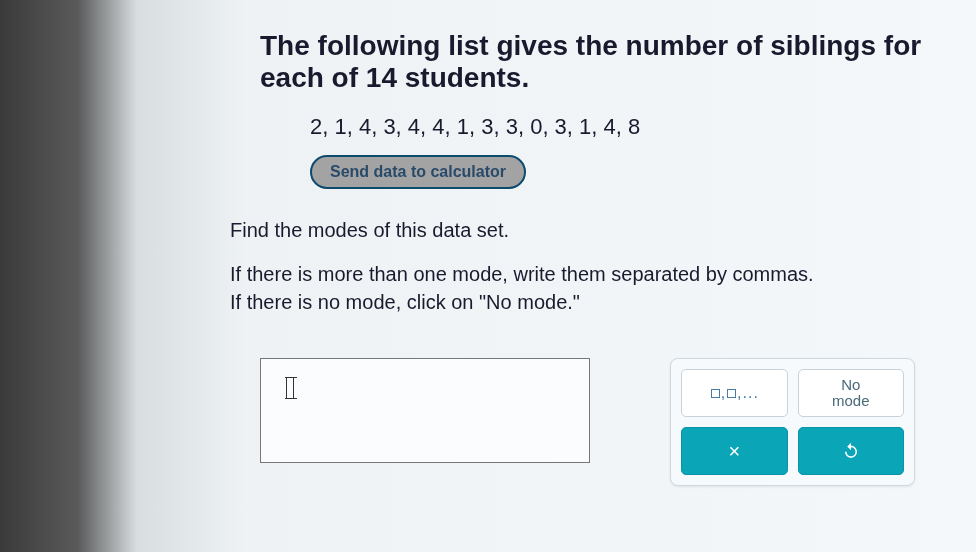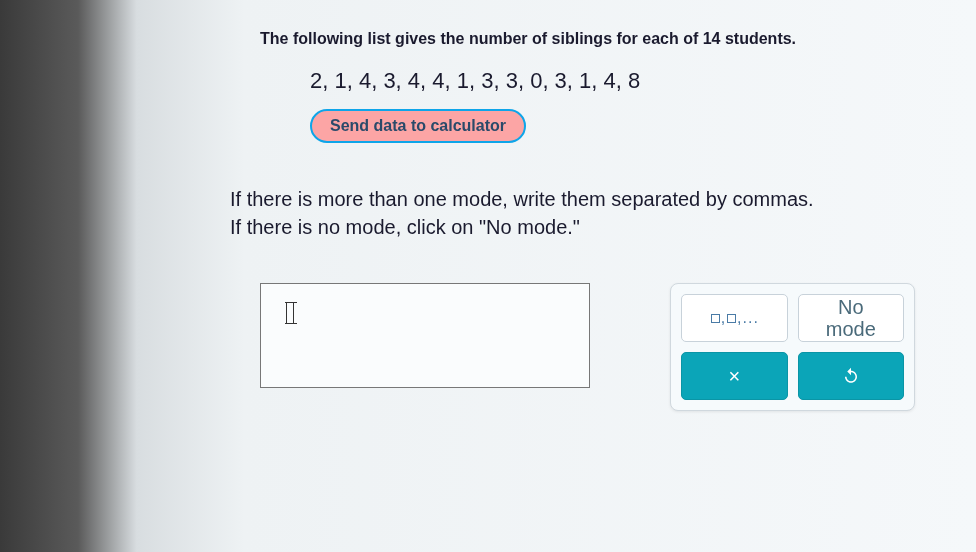--- a/index.html
+++ b/index.html
@@ -12,44 +12,44 @@
       position: relative;
     }
     .content {
       position: absolute;
       left: 200px;
       top: 30px;
       right: 0;
       color: #1a1a2e;
     }
     .question-text {
-      font-size: 16px;
+      font-size: 28px;
       font-weight: 600;
       color: #1a1a2e;
       margin-bottom: 20px;
       padding-left: 60px;
     }
     .data-list {
       font-size: 22px;
       font-weight: 500;
       padding-left: 110px;
       margin-bottom: 15px;
     }
     .send-button {
       display: inline-block;
       margin-left: 110px;
       padding: 6px 18px;
-      border: 2px solid #0ea5e9;
+      border: 2px solid #0c4a6e;
       border-radius: 20px;
-      background: #fca5a5;
+      background: #a3a3a3;
       color: #2a4a6a;
       font-size: 16px;
       font-weight: 600;
       cursor: pointer;
-      margin-bottom: 42px;
+      margin-bottom: 30px;
     }
     .instruction-1 {
       font-size: 20px;
       font-weight: 500;
       padding-left: 30px;
       margin-bottom: 18px;
     }
     .instruction-2 {
       font-size: 20px;
       font-weight: 500;
@@ -116,41 +116,42 @@
       border: 1px solid #c8d2da;
       background: #fff;
       color: #2a4a6a;
     }
     .tool-btn.list-icon {
       color: #4a7ba6;
       font-size: 16px;
       letter-spacing: 1px;
     }
     .tool-btn.no-mode {
-      font-size: 20px;
+      font-size: 15px;
       line-height: 1.1;
       text-align: center;
       color: #4a6a7a;
     }
     .tool-btn.teal {
       background: #0ba5b8;
       border-color: #0a95a6;
       color: #fff;
       font-size: 20px;
     }
     .tool-btn.teal svg { width: 18px; height: 18px; fill: #fff; }
     .sq { display:inline-block; width:9px; height:9px; border:1.5px solid #4a7ba6; margin:0 1px; vertical-align:middle;}
   </style>
 </head>
 <body>
 
 <div class="content">
   <div class="question-text">The following list gives the number of siblings for each of 14 students.</div>
   <div class="data-list">2, 1, 4, 3, 4, 4, 1, 3, 3, 0, 3, 1, 4, 8</div>
   <button class="send-button">Send data to calculator</button>
+  <div class="instruction-1">Find the modes of this data set.</div>
   <div class="instruction-2" style="white-space:pre-line;">If there is more than one mode, write them separated by commas.
 If there is no mode, click on "No mode."</div>
 
   <div class="answer-row">
     <div class="answer-box">
       <span class="cursor-caret"></span>
     </div>
 
     <div class="tool-panel">
       <div class="tool-row">

